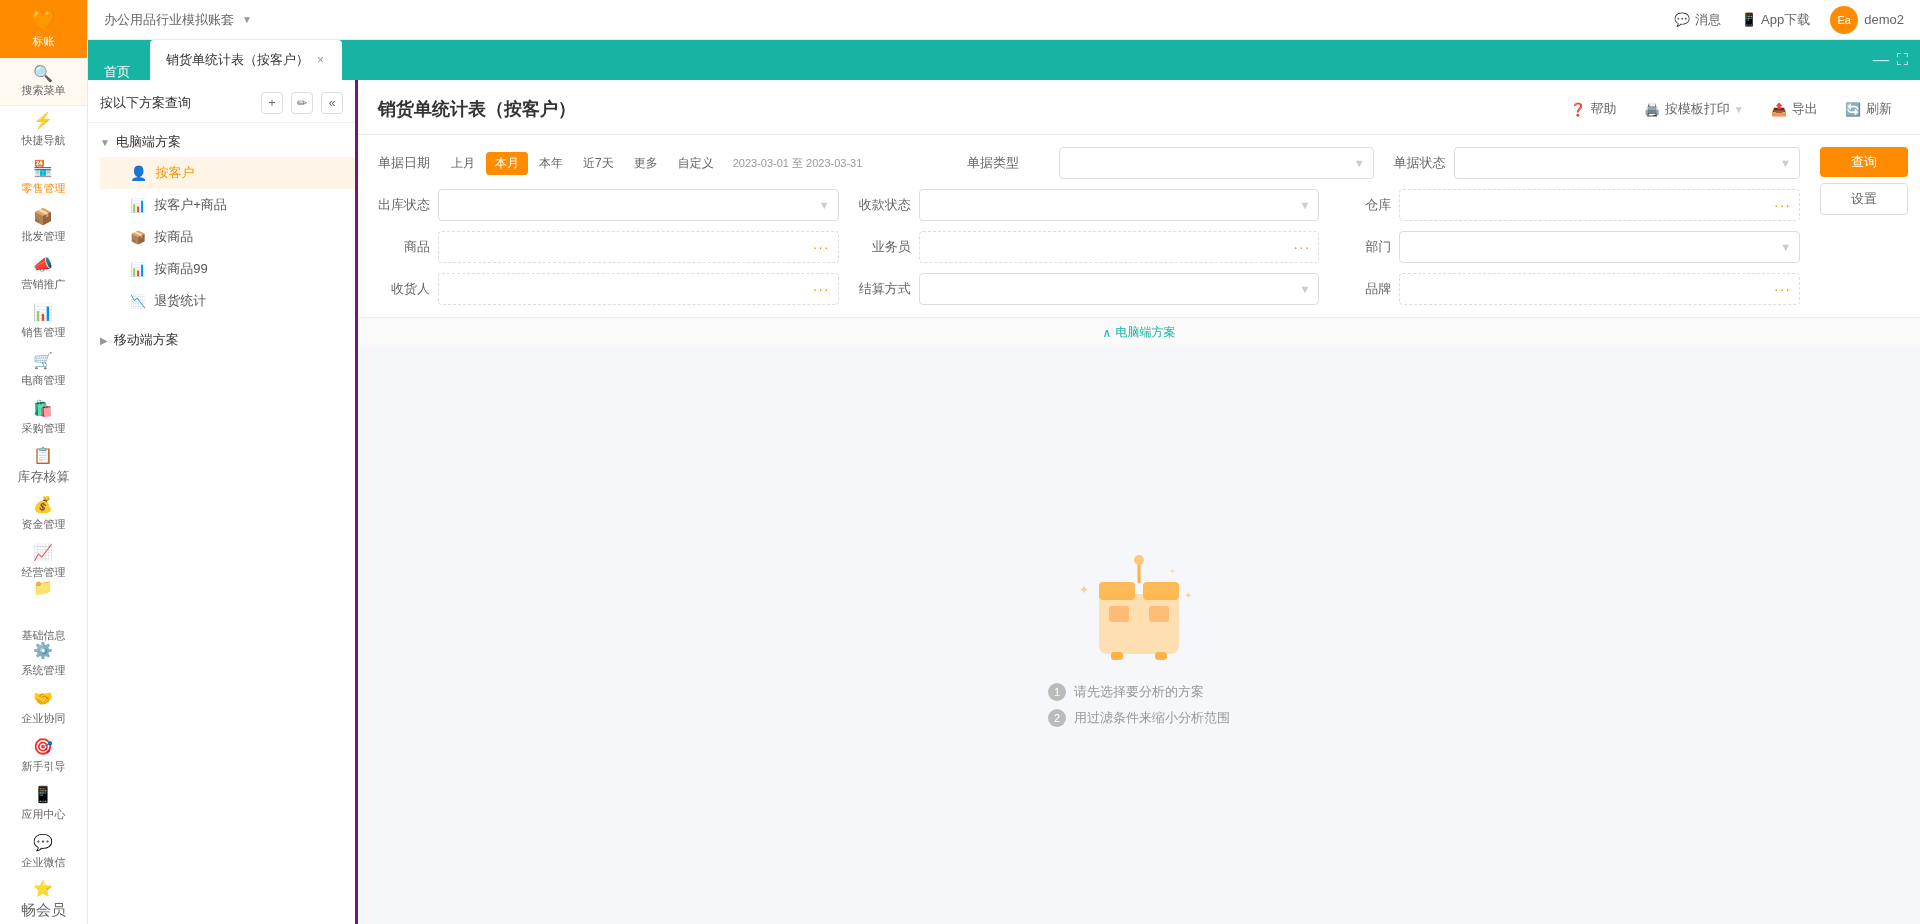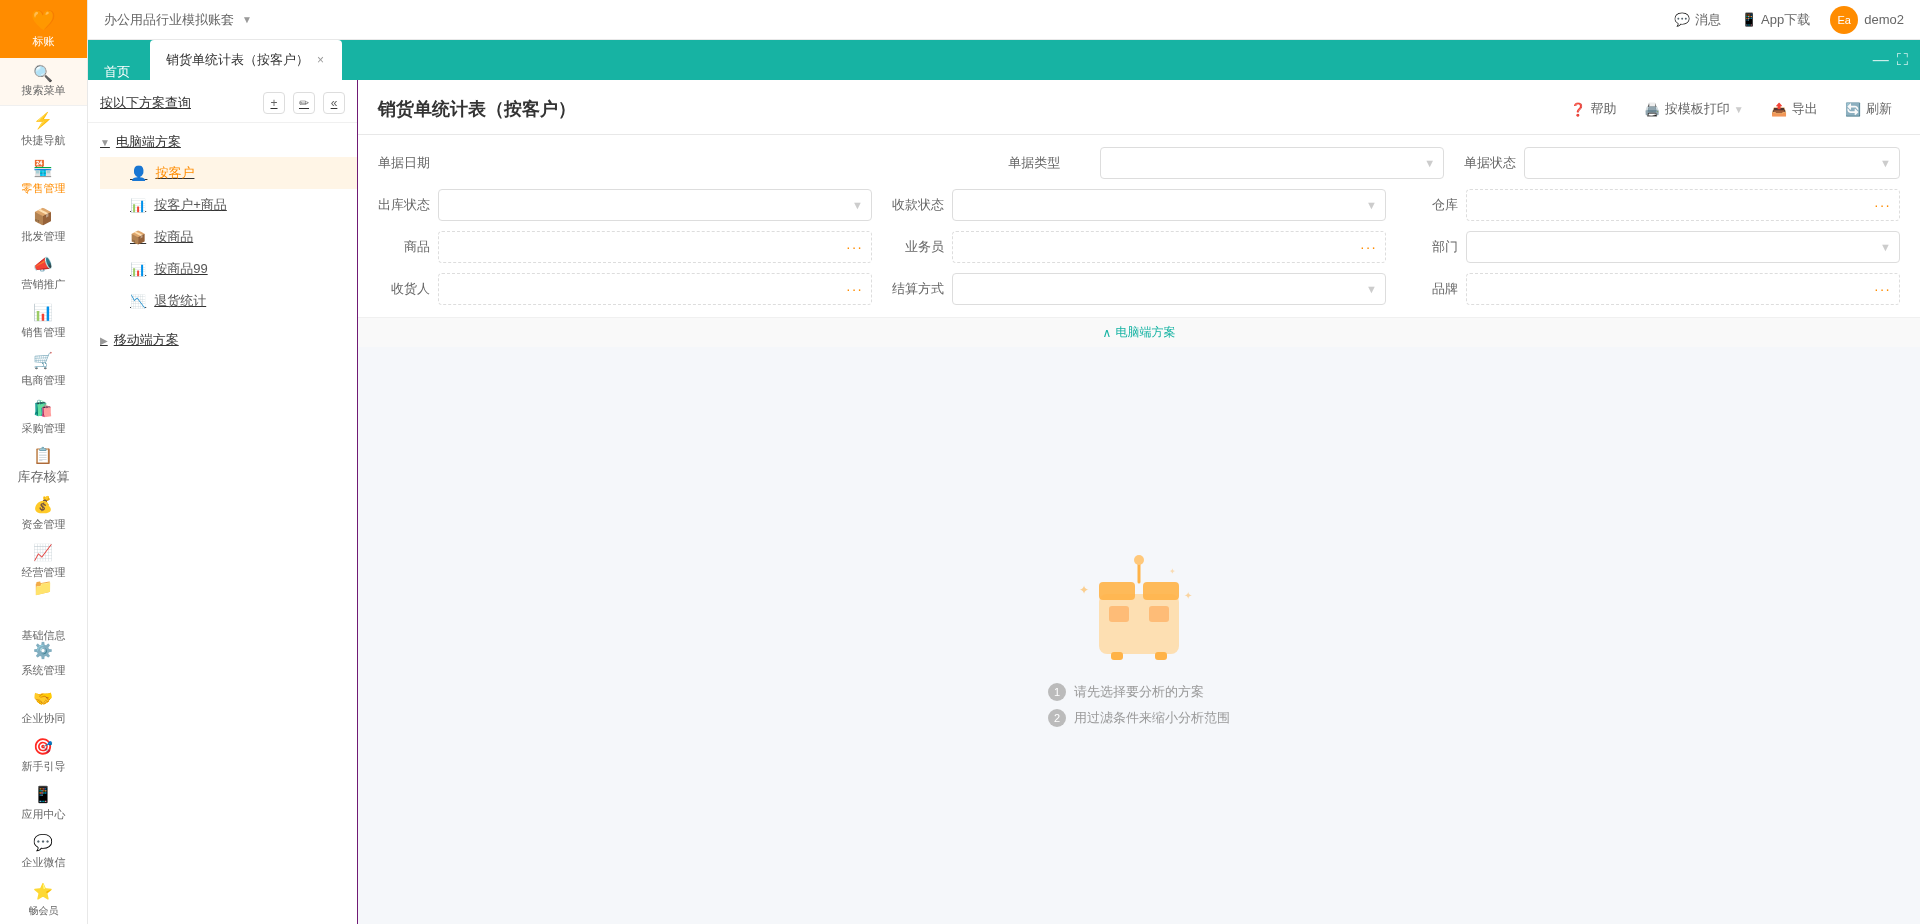--- a/index.html
+++ b/index.html
@@ -29,21 +29,21 @@
     .tab-item { height: 40px; display: flex; align-items: center; padding: 0 16px; font-size: 13px; cursor: pointer; color: rgba(255,255,255,0.8); gap: 6px; }
     .tab-item.active { background: #fff; color: #333; border-radius: 4px 4px 0 0; margin-left: 4px; }
     .tab-item.home { color: #fff; margin-top: 24px; }
     .tab-close { font-size: 12px; color: #999; cursor: pointer; padding: 2px; }
     .tab-bar-right { margin-left: auto; display: flex; align-items: center; gap: 8px; padding-right: 12px; color: rgba(255,255,255,0.8); }
 
     
     .content-area { flex: 1; display: flex; overflow: hidden; }
 
     
-    .left-panel { width: 270px; background: #fff; border-right: 1px solid #701a75; flex-shrink: 0; overflow-y: auto; text-decoration: underline; }
+    .left-panel { width: 270px; background: #fff; border-right: 3px solid #701a75; flex-shrink: 0; overflow-y: auto; }
     .left-panel-header { padding: 12px 12px 8px; display: flex; align-items: center; justify-content: space-between; border-bottom: 1px solid #f0f0f0; }
     .left-panel-title { font-size: 13px; color: #333; font-weight: 500; }
     .left-panel-actions { display: flex; align-items: center; gap: 8px; }
     .lp-action-btn { width: 22px; height: 22px; border: 1px solid #ddd; border-radius: 4px; display: flex; align-items: center; justify-content: center; cursor: pointer; font-size: 12px; color: #666; background: #fff; }
     .schema-group { padding: 4px 0; }
     .schema-group-header { display: flex; align-items: center; gap: 6px; padding: 6px 12px; cursor: pointer; font-size: 13px; color: #333; }
     .triangle { font-size: 10px; color: #999; }
     .schema-item { display: flex; align-items: center; gap: 8px; padding: 7px 12px 7px 30px; cursor: pointer; font-size: 13px; color: #555; }
     .schema-item.active { background: #fff5e6; color: #ff8c00; }
     .schema-item .item-icon { font-size: 14px; color: #17b3a3; }
@@ -174,21 +174,21 @@
     <span style="font-size:11px;">应用中心</span>
   </div>
 
   <div class="sidebar-item">
     <span style="font-size:16px;">💬</span>
     <span style="font-size:11px;">企业微信</span>
   </div>
 
   <div class="sidebar-item">
     <span style="font-size:16px;">⭐</span>
-    <span style="font-size:10px;">畅会员</span>
+    <span style="font-size:15px;">畅会员</span>
   </div>
 </div>
 
 <div class="main-area">
 
   <div class="top-bar">
     <div class="top-bar-left">
       <span>办公用品行业模拟账套</span>
       <span class="dropdown-arrow">▼</span>
     </div>
@@ -303,20 +303,43 @@
           </div>
         </div>
       </div>
 
       <div class="filter-and-btns">
         <div class="filter-main">
 
           <div class="filter-row">
             <div class="filter-item" style="flex:1.4;align-items:center;">
               <span class="filter-label">单据日期</span>
+              <div style="display:flex;align-items:center;flex:1;gap:6px;">
+                <div class="date-tabs">
+                  <div class="date-tab">
+                    <span>上月</span>
+                  </div>
+                  <div class="date-tab active">
+                    <span>本月</span>
+                  </div>
+                  <div class="date-tab">
+                    <span>本年</span>
+                  </div>
+                  <div class="date-tab">
+                    <span>近7天</span>
+                  </div>
+                  <div class="date-tab">
+                    <span>更多</span>
+                  </div>
+                  <div class="date-tab">
+                    <span>自定义</span>
+                  </div>
+                </div>
+                <span class="date-range-text">2023-03-01 至 2023-03-31</span>
+              </div>
             </div>
             <div class="filter-divider"></div>
             <div class="filter-item" style="flex:1;gap:32px;">
               <span class="filter-label">单据类型</span>
               <div class="filter-control">
                 <span style="color:#ccc;font-size:12px;"></span>
                 <span class="chevron-down">▼</span>
               </div>
             </div>
             <div class="filter-divider"></div>
@@ -402,20 +425,24 @@
               <span class="filter-label">品牌</span>
               <div class="filter-control dots-btn">
                 <span></span>
                 <span class="dots">···</span>
               </div>
             </div>
           </div>
 
         </div>
 
+        <div class="btns-col">
+          <button class="btn-query">查询</button>
+          <button class="btn-setting">设置</button>
+        </div>
       </div>
 
       <div class="collapse-bar">
         <span>∧</span>
         <span>电脑端方案</span>
       </div>
 
       <div class="empty-state">
         <div>
           <svg width="140" height="120" viewBox="0 0 140 120">

